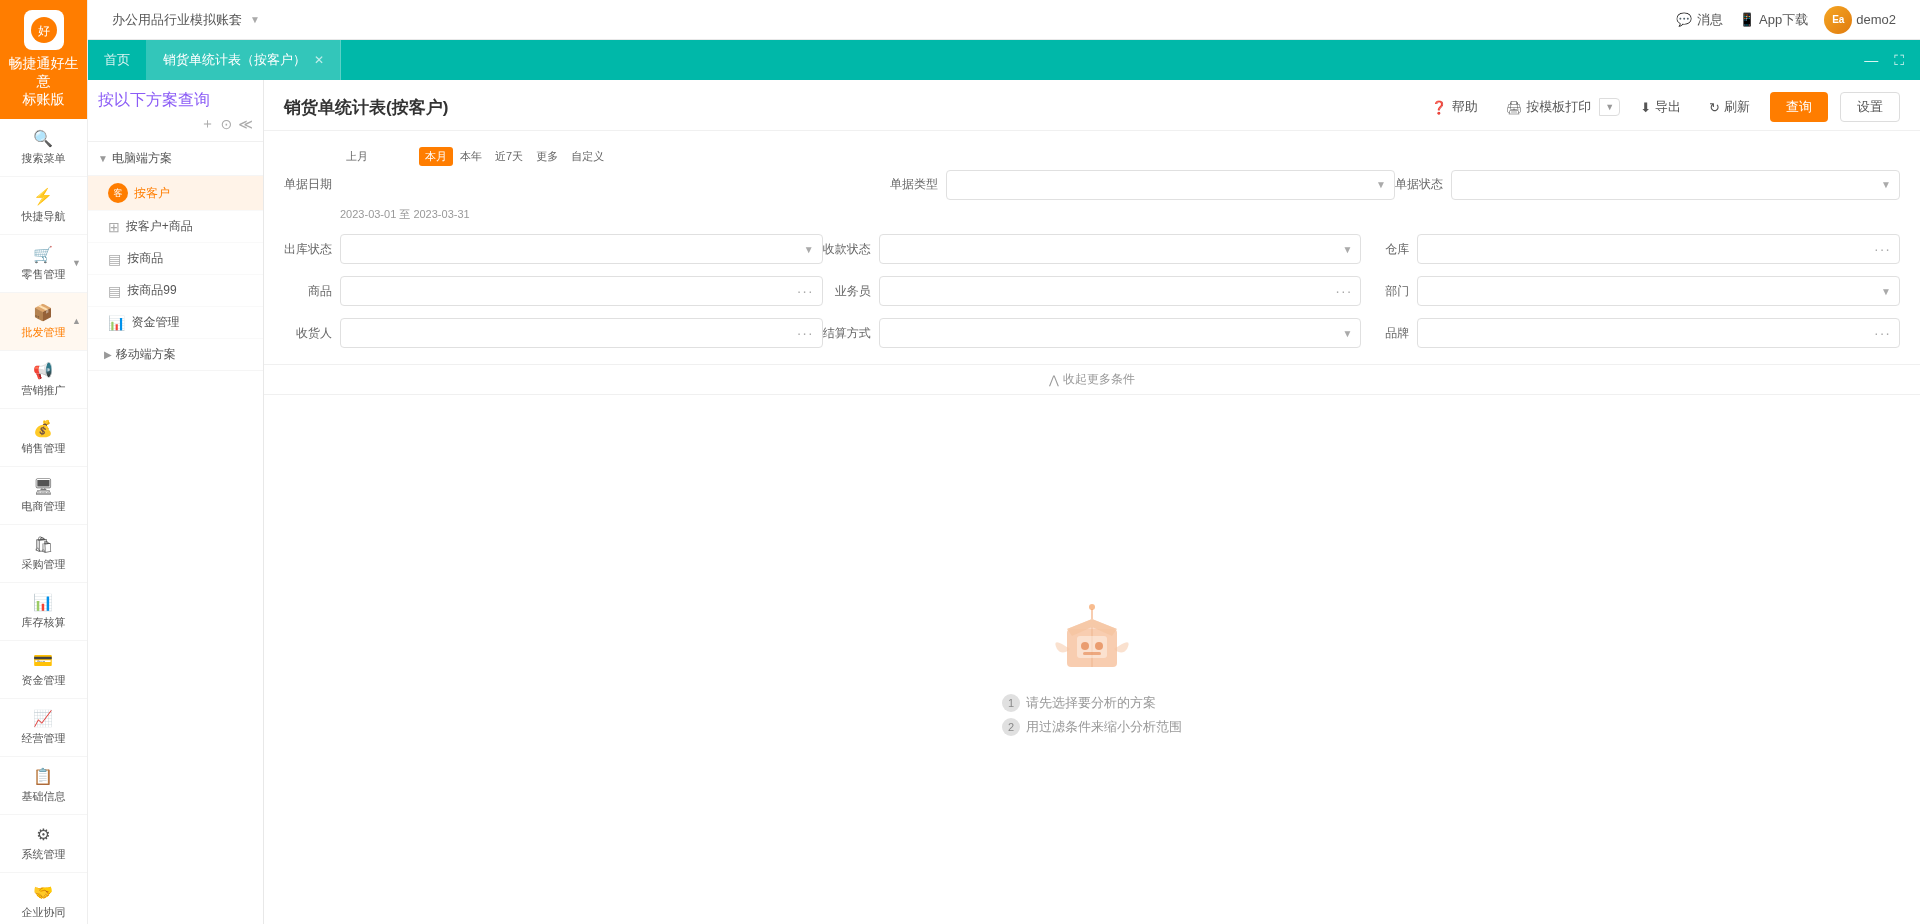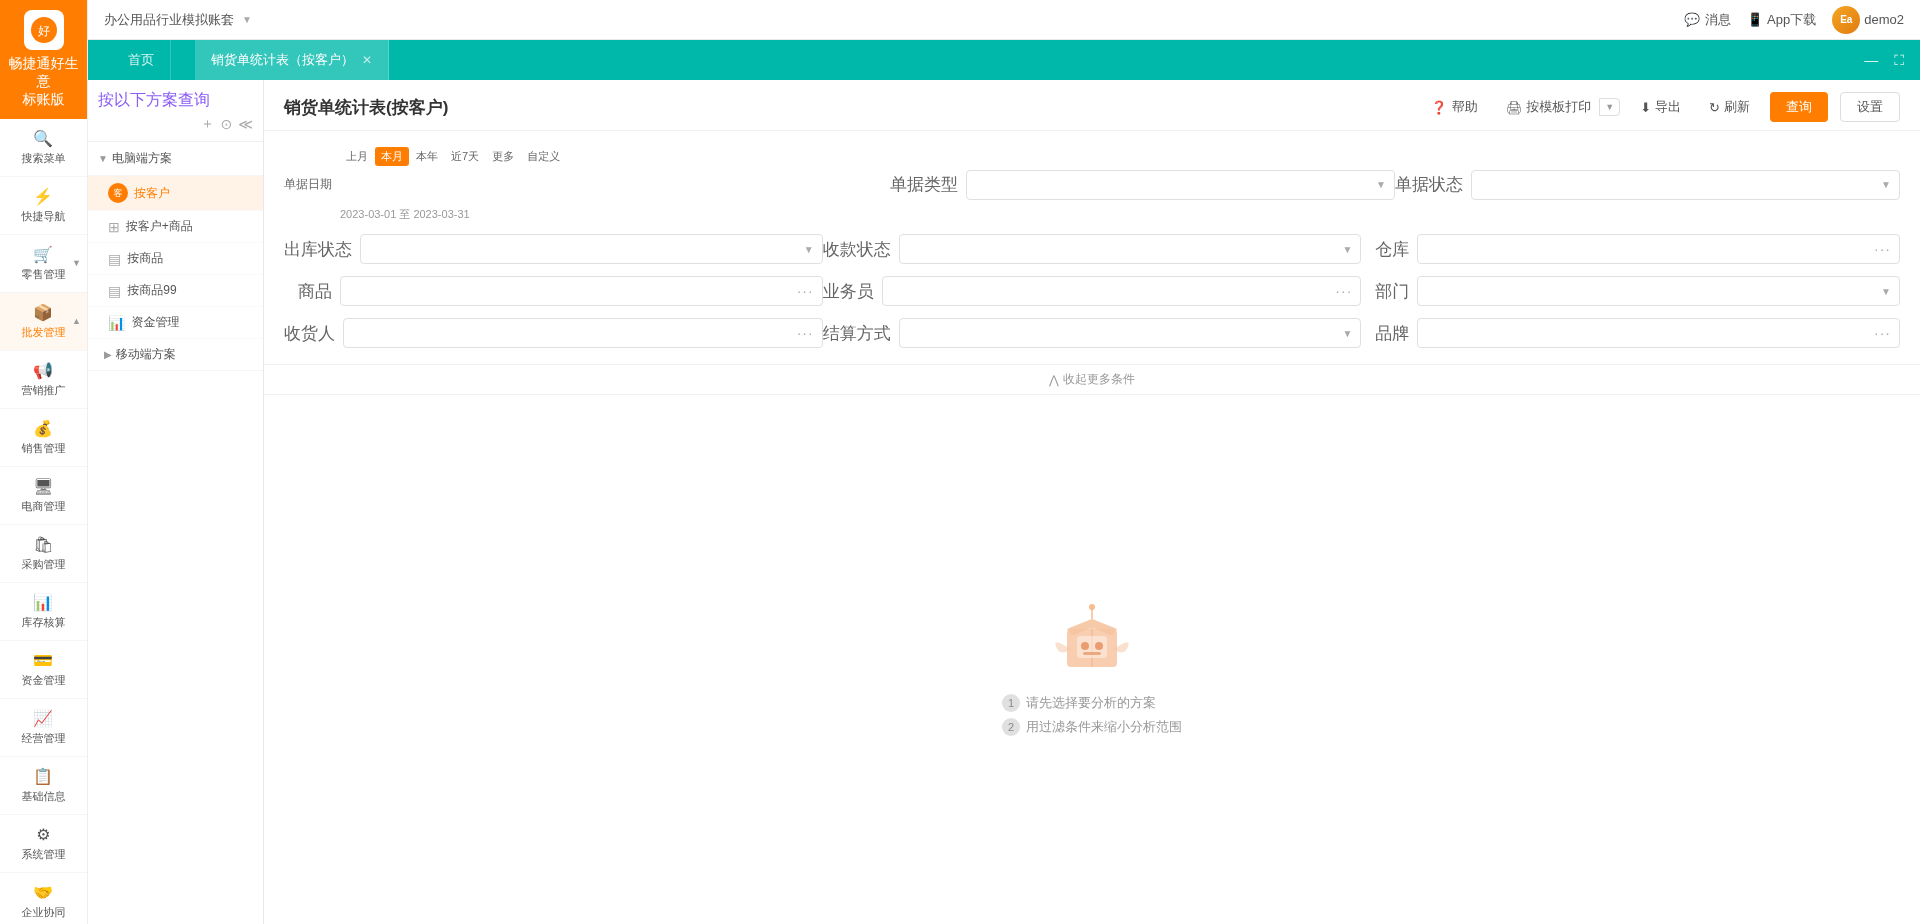--- a/index.html
+++ b/index.html
@@ -71,21 +71,21 @@
       overflow: hidden;
     }
 
     
     .top-header {
       background: #fff;
       height: 40px;
       display: flex;
       align-items: center;
       justify-content: space-between;
-      padding: 0 16px;
+      padding: 0 24px;
       border-bottom: 1px solid #e8e8e8;
       flex-shrink: 0;
     }
     .top-header-left {
       display: flex;
       align-items: center;
       gap: 8px;
       font-size: 13px;
       color: #555;
     }
@@ -127,21 +127,20 @@
     }
     .tab-item {
       height: 40px;
       display: flex;
       align-items: center;
       padding: 11px 16px;
       cursor: pointer;
       font-size: 13px;
       color: rgba(255,255,255,0.85);
       border-right: 1px solid rgba(255,255,255,0.2);
-      margin-left: 24px;
     }
     .tab-item.active {
       background: rgba(255,255,255,0.2);
       color: #fff;
       font-weight: normal;
     }
     .tab-item .tab-close {
       margin-left: 8px;
       font-size: 12px;
       color: rgba(255,255,255,0.7);
@@ -330,21 +329,21 @@
       margin-bottom: 12px;
     }
     .filter-row:last-child { margin-bottom: 0; }
     .filter-field {
       display: flex;
       align-items: center;
       flex: 1;
       min-width: 0;
     }
     .filter-label {
-      font-size: 17px;
+      font-size: 12px;
       color: #666;
       white-space: nowrap;
       min-width: 56px;
       text-align: right;
       padding-right: 8px;
       flex-shrink: 0;
     }
     .filter-control {
       flex: 1;
       border: 1px solid #e0e0e0;
@@ -392,20 +391,21 @@
       padding: 2px 6px;
       border-radius: 3px;
       font-size: 11px;
       cursor: pointer;
       color: #666;
     }
     .date-tab.active {
       background: #ff7d00;
       color: #fff;
       border-radius: 3px;
+      margin-left: 44px;
     }
     .date-value {
       font-size: 11px;
       color: #999;
       margin-top: 38px;
     }
 
     
     .collapse-bar {
       display: flex;

